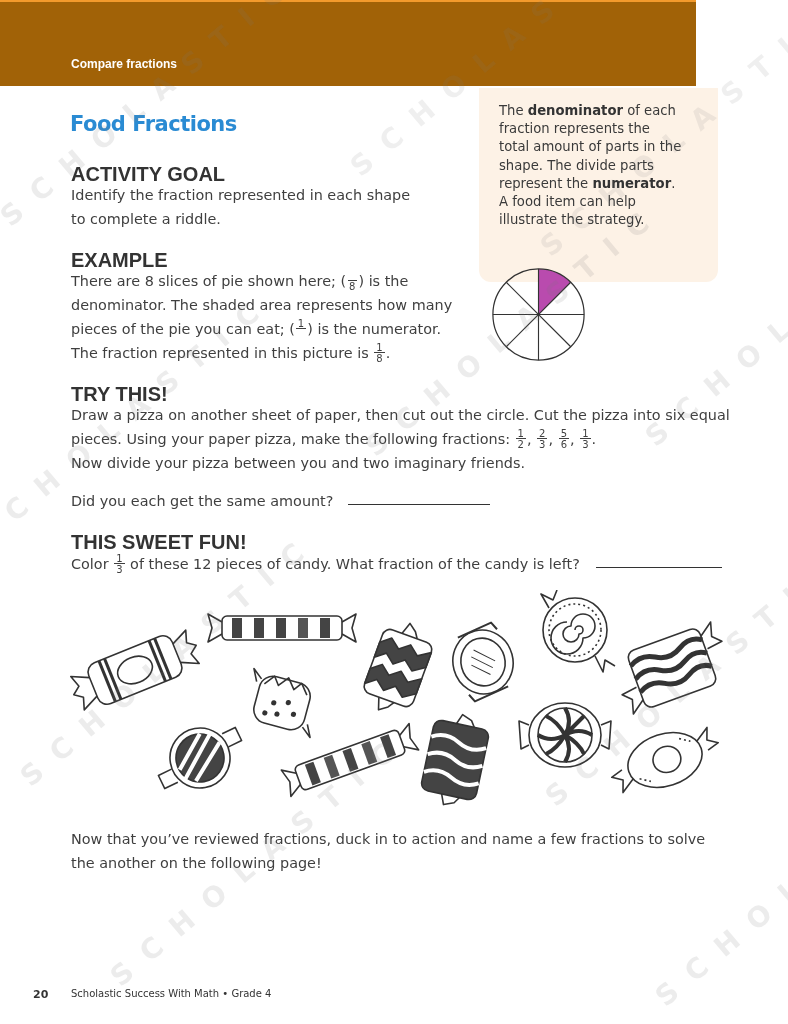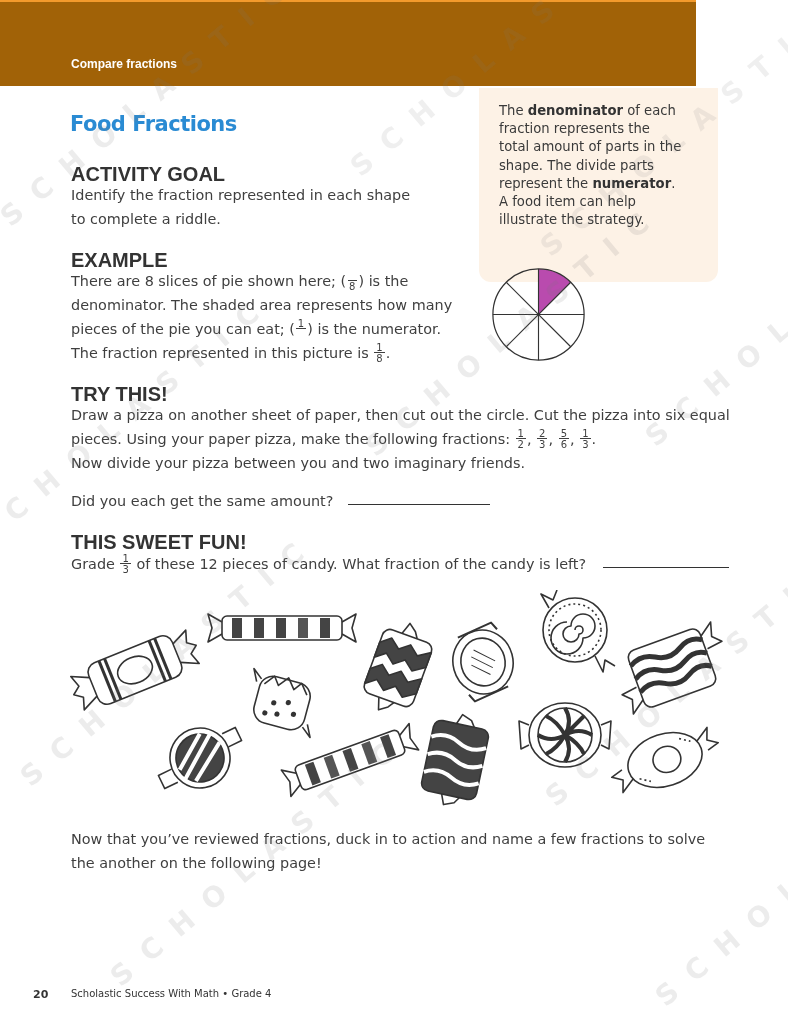--- a/index.html
+++ b/index.html
@@ -158,21 +158,21 @@
   </span>
   <span class="line">Now divide your pizza between you and two imaginary friends.</span>
 </div>
 <div class="body-text" style="top:489px">
   <span>Did you each get the same amount?</span>
   <span class="answer-line" style="width:142px; margin-left:10px;"></span>
 </div>
 
 <div class="section-heading" style="top:531px">THIS SWEET FUN!</div>
 <div class="body-text" style="top:552px">
-  <span>Grade </span><span class="frac">
+  <span>Color </span><span class="frac">
       <span class="num">1</span>
       <span class="den">3</span>
     </span><span> of these 12 pieces of candy. What fraction of the candy is left?</span>
   <span class="answer-line" style="width:126px; margin-left:12px;"></span>
 </div>
 
 <svg class="candy-area" viewBox="0 0 670 220" fill="none" stroke="#333" stroke-width="1.6" stroke-linejoin="round">
 
   <g transform="translate(75,80) rotate(-22)">
     <rect x="-45" y="-22" width="90" height="44" rx="10"></rect>

